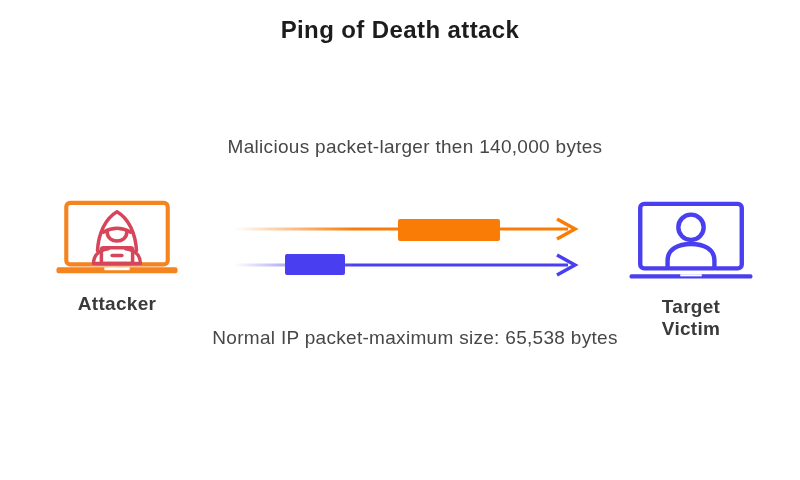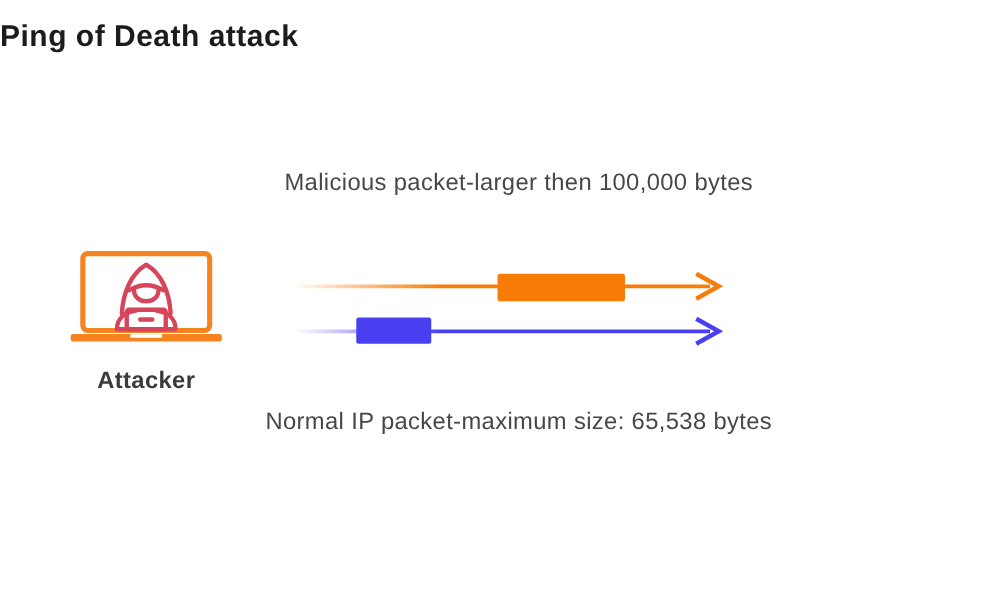--- a/index.html
+++ b/index.html
@@ -14,21 +14,21 @@
   }
   html,body{margin:0;padding:0;background:#e8e8e8;}
   .stage{
     position:relative;width:800px;height:480px;margin:0 auto;
     background:var(--background);
     font-family:"Liberation Sans", sans-serif;
     overflow:hidden;
   }
   .title{
     position:absolute;top:16px;left:0;right:0;margin:0;
-    font-size:24px;font-weight:700;
+    text-align:center;font-size:24px;font-weight:700;
     color:var(--title-text);letter-spacing:0.4px;
   }
   .flow-label{
     position:absolute;left:30px;right:0;text-align:center;
     font-size:19px;color:var(--label-text);letter-spacing:0.3px;
   }
   .flow-label.malicious{top:136px;}
   .flow-label.normal{top:327px;}
   .node{position:absolute;text-align:center;font-weight:bold;}
   .node.attacker{left:55px;top:199px;width:124px;}
@@ -56,21 +56,21 @@
   .stop-blue-0{stop-color:var(--blue);stop-opacity:0;}
   .stop-blue-1{stop-color:var(--blue);stop-opacity:1;}
 </style>
 </head>
 <body>
 
 <div class="stage">
 
   <h1 class="title">Ping of Death attack</h1>
 
-  <div class="flow-label malicious">Malicious packet-larger then 100,000 bytes</div>
+  <div class="flow-label malicious">Malicious packet-larger then 140,000 bytes</div>
 
   <div class="node attacker">
     <svg width="124" height="80" viewBox="0 0 124 82">
       <rect class="stroke-lorange" x="10" y="4" width="104" height="63" rx="4" fill="none" stroke-width="4.2"></rect>
 
       <g class="stroke-red" fill="none" stroke-width="3.6" stroke-linecap="round" stroke-linejoin="round">
         <path d="M42 53 C43 35 50 20 62 13 C74 20 81 35 82 53"></path>
         <path d="M48 34 Q62 26 76 34"></path>
         <path d="M52 34 C52 46 72 46 72 34"></path>
         <path d="M38 66 C38 56 46 52 53 51"></path>
@@ -103,16 +103,31 @@
       <linearGradient id="fadeBlue" x1="0" y1="0" x2="120" y2="0" gradientUnits="userSpaceOnUse">
         <stop offset="0" class="stop-blue-0"></stop>
         <stop offset="1" class="stop-blue-1"></stop>
       </linearGradient>
     </defs>
     <line x1="2" y1="15" x2="334" y2="15" stroke="url(#fadeBlue)" stroke-width="3"></line>
     <path class="head-blue" d="M323 5 L341 15 L323 25" fill="none" stroke-width="3.5"></path>
   </svg>
   <div class="packet normal"></div>
 
+  <div class="node victim">
+    <svg width="126" height="82" viewBox="0 0 126 84">
+      <rect class="stroke-blue" x="11" y="4" width="104" height="66" rx="4" fill="none" stroke-width="4.5"></rect>
+      <g class="stroke-blue" fill="none" stroke-width="4.5" stroke-linecap="round" stroke-linejoin="round">
+        <circle cx="63" cy="28" r="13"></circle>
+        <path d="M39 68 L39 62 C39 50 50 45 63 45 C76 45 87 50 87 62 L87 68"></path>
+      </g>
+      <rect class="fill-blue" x="0" y="76" width="126" height="4.5" rx="2"></rect>
+      <rect x="52" y="76" width="22" height="2.2" fill="#FFFFFF"></rect>
+    </svg>
+    <div class="node-label">
+      <span>Target</span><br>
+      <span>Victim</span>
+    </div>
+  </div>
 
   <div class="flow-label normal">Normal IP packet-maximum size: 65,538 bytes</div>
 
 </div>
 
 </body></html>

